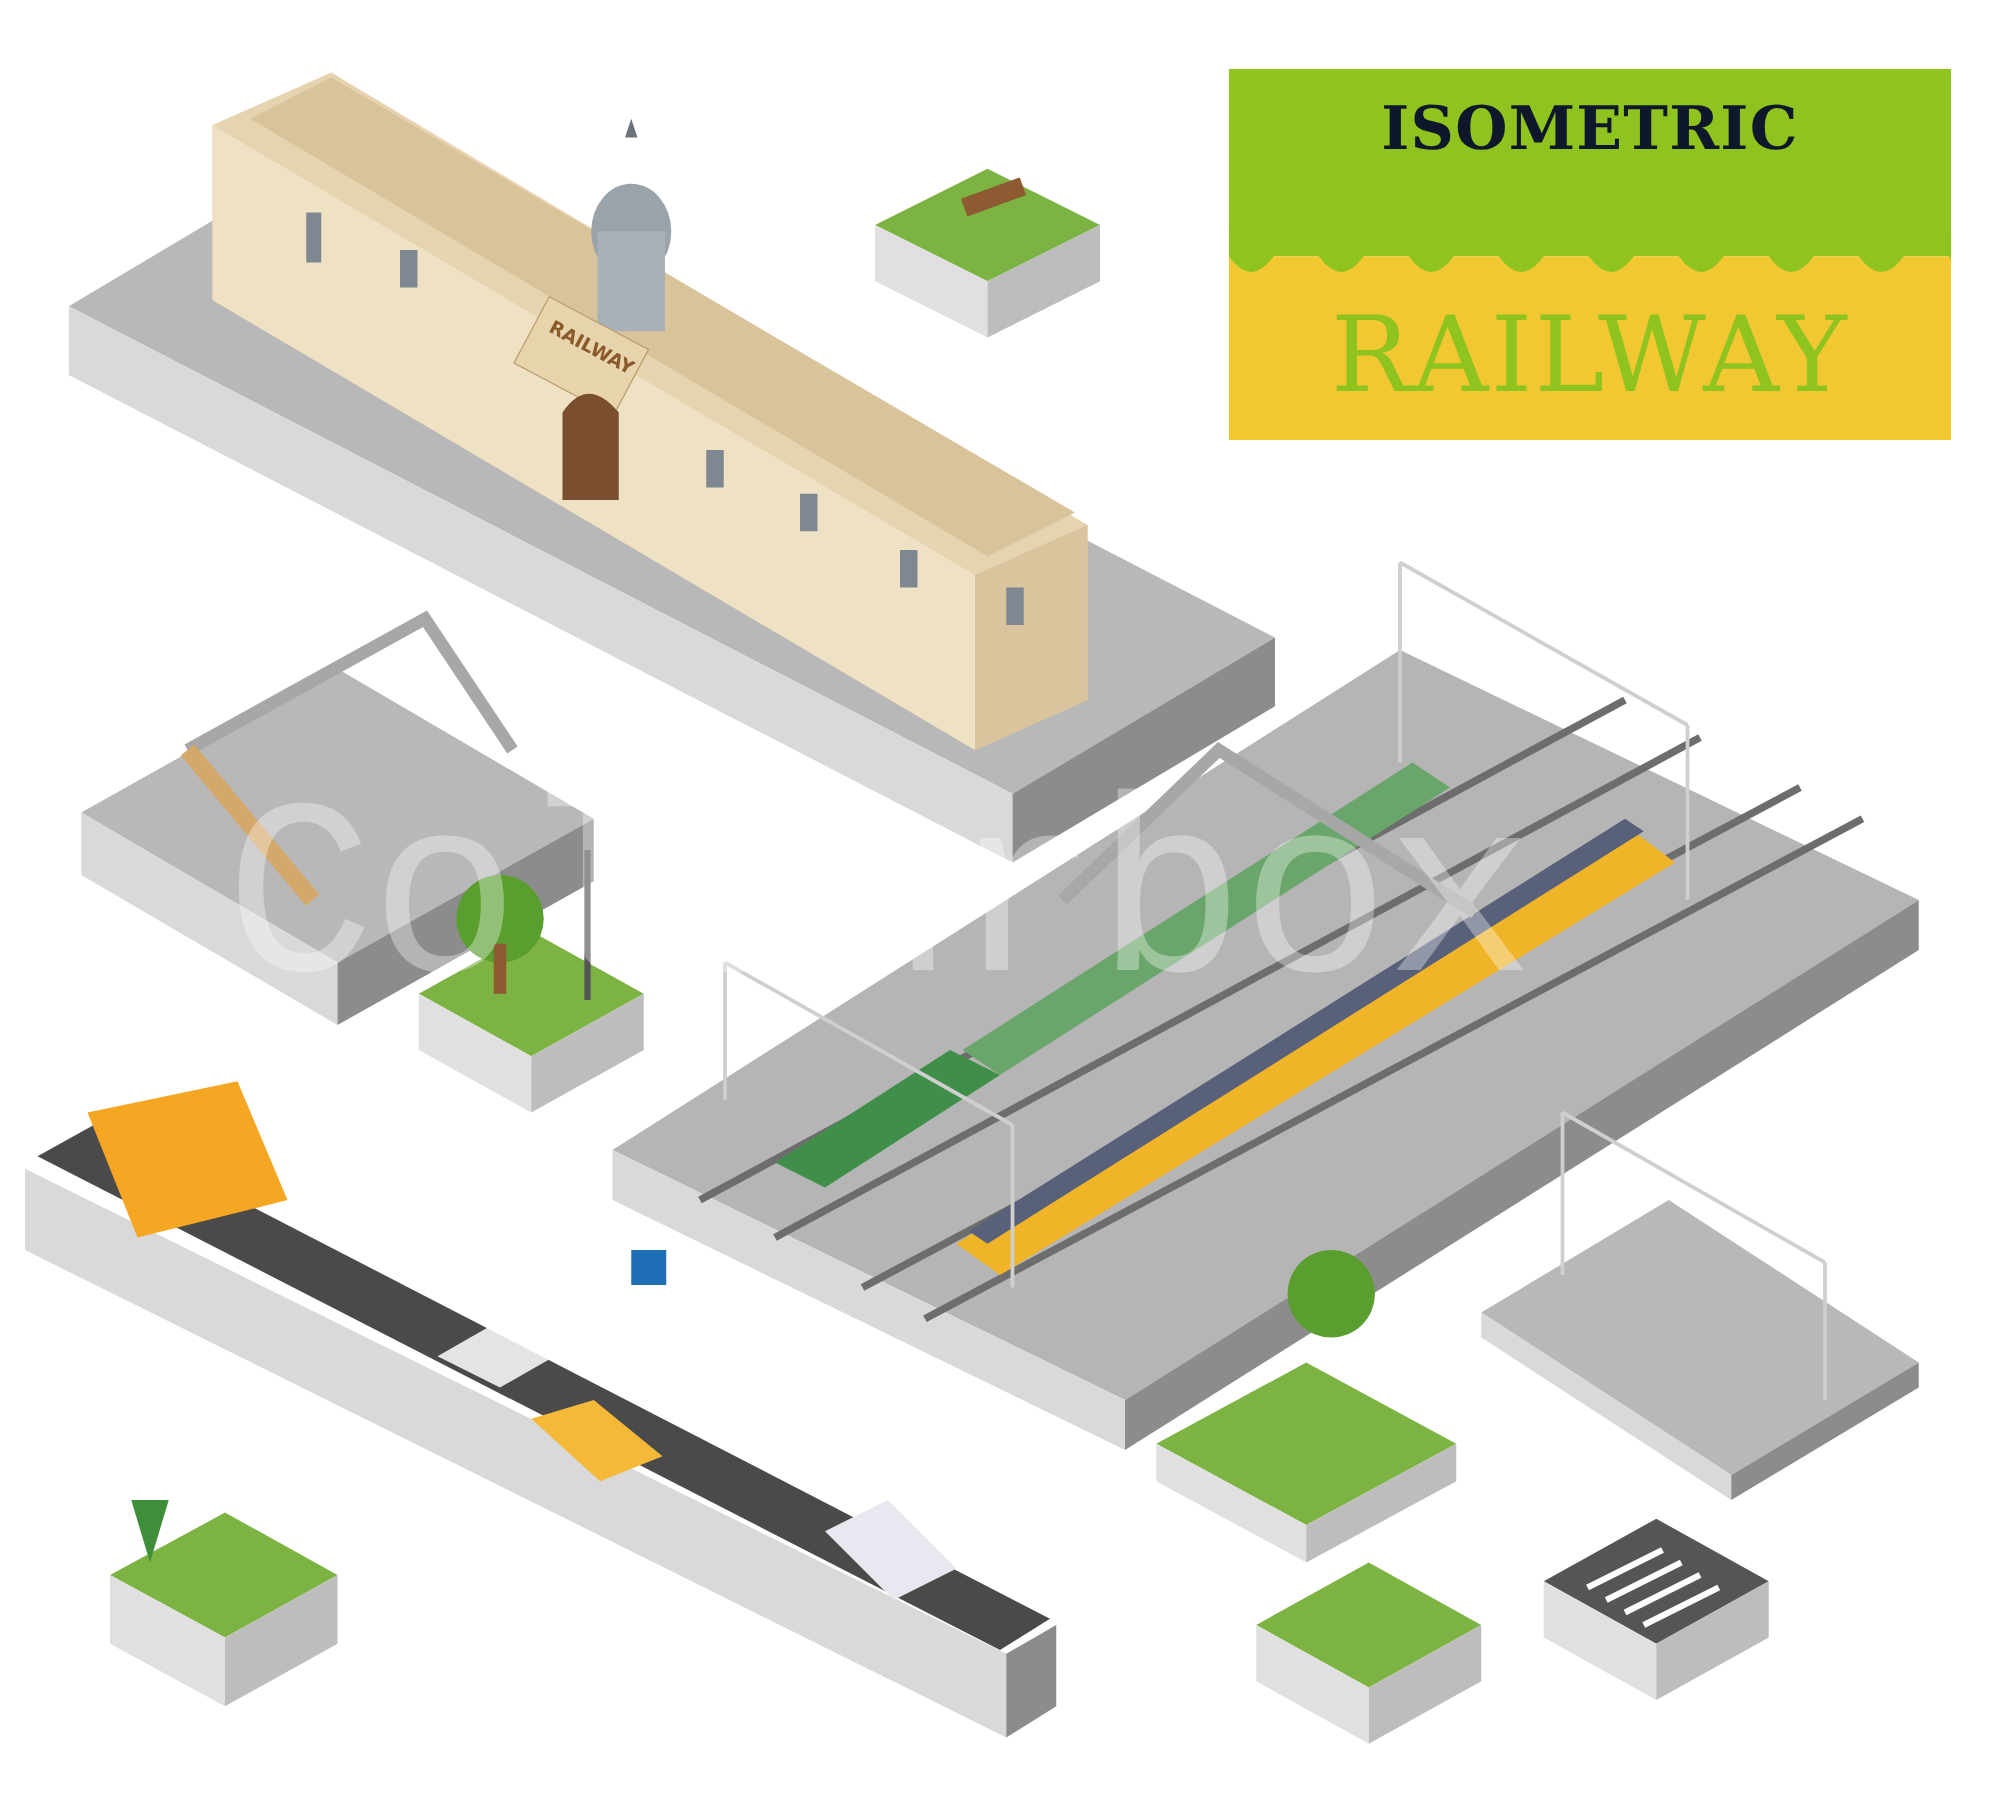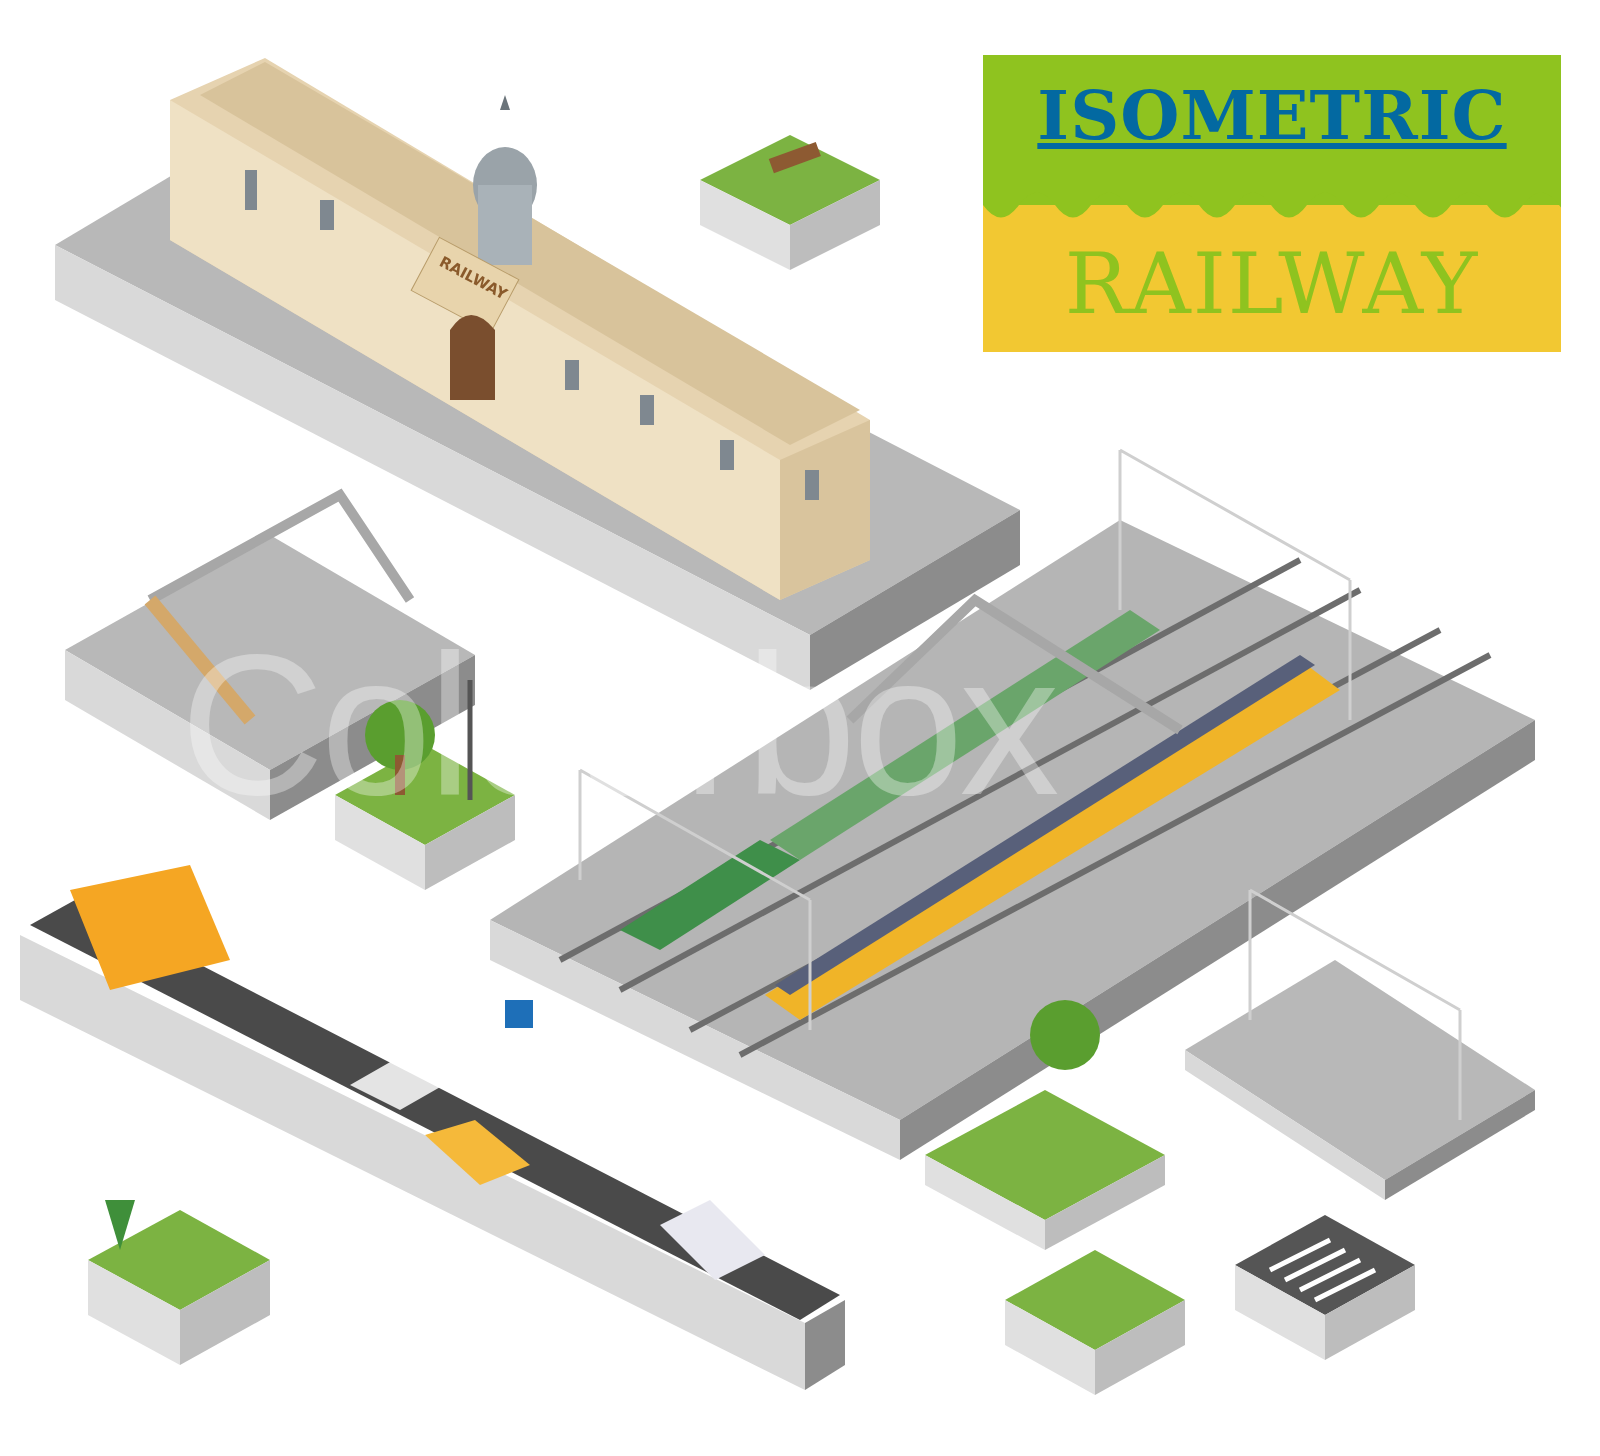--- a/index.html
+++ b/index.html
@@ -1,23 +1,23 @@
 <!DOCTYPE html>
 <html><head>
 <meta charset="utf-8">
 <style>
   html, body { margin: 0; padding: 0; background: #ffffff; }
   body { width: 1600px; height: 1456px; position: relative; overflow: hidden; font-family: "DejaVu Sans", sans-serif; }
   .scene { position: absolute; left: 0; top: 0; width: 1600px; height: 1456px; }
   .banner { position: absolute; left: 983px; top: 55px; width: 578px; height: 297px; overflow: hidden; }
   .banner .top { position: absolute; left: 0; top: 0; width: 100%; height: 150px; background: #8fc31f; }
   .banner .bottom { position: absolute; left: 0; top: 150px; width: 100%; height: 147px; background: #f2c832; }
-  .banner .t1 { position: absolute; left: 0; right: 0; top: 20px; text-align: center; font-family: "DejaVu Serif", serif; font-weight: bold; font-size: 68px; color: #0369a1; letter-spacing: 1px; text-decoration: underline; }
+  .banner .t1 { position: absolute; left: 0; right: 0; top: 20px; text-align: center; font-family: "DejaVu Serif", serif; font-weight: bold; font-size: 48px; color: #0f172a; letter-spacing: 1px; }
   .banner .t2 { position: absolute; left: 0; right: 0; top: 180px; text-align: center; font-family: "DejaVu Serif", serif; font-size: 84px; color: #8fc31f; letter-spacing: 2px; }
-  .watermark { position: absolute; left: 180px; top: 610px; font-family: Liberation Sans, sans-serif; font-size: 200px; color: rgba(255,255,255,0.35); letter-spacing: -4px; pointer-events: none; text-align: right; }
+  .watermark { position: absolute; left: 180px; top: 610px; font-family: Liberation Mono, monospace; font-size: 200px; color: rgba(255,255,255,0.35); letter-spacing: -4px; pointer-events: none; text-align: right; }
 </style>
 </head>
 <body>
 
 <div class="scene">
   <svg width="1600" height="1456" viewBox="0 0 1600 1456" xmlns="http://www.w3.org/2000/svg">
 
     <g>
       <polygon points="55,245 265,120 1020,510 810,635" fill="#b8b8b8"></polygon>
       <polygon points="55,245 810,635 810,690 55,300" fill="#d9d9d9"></polygon>

